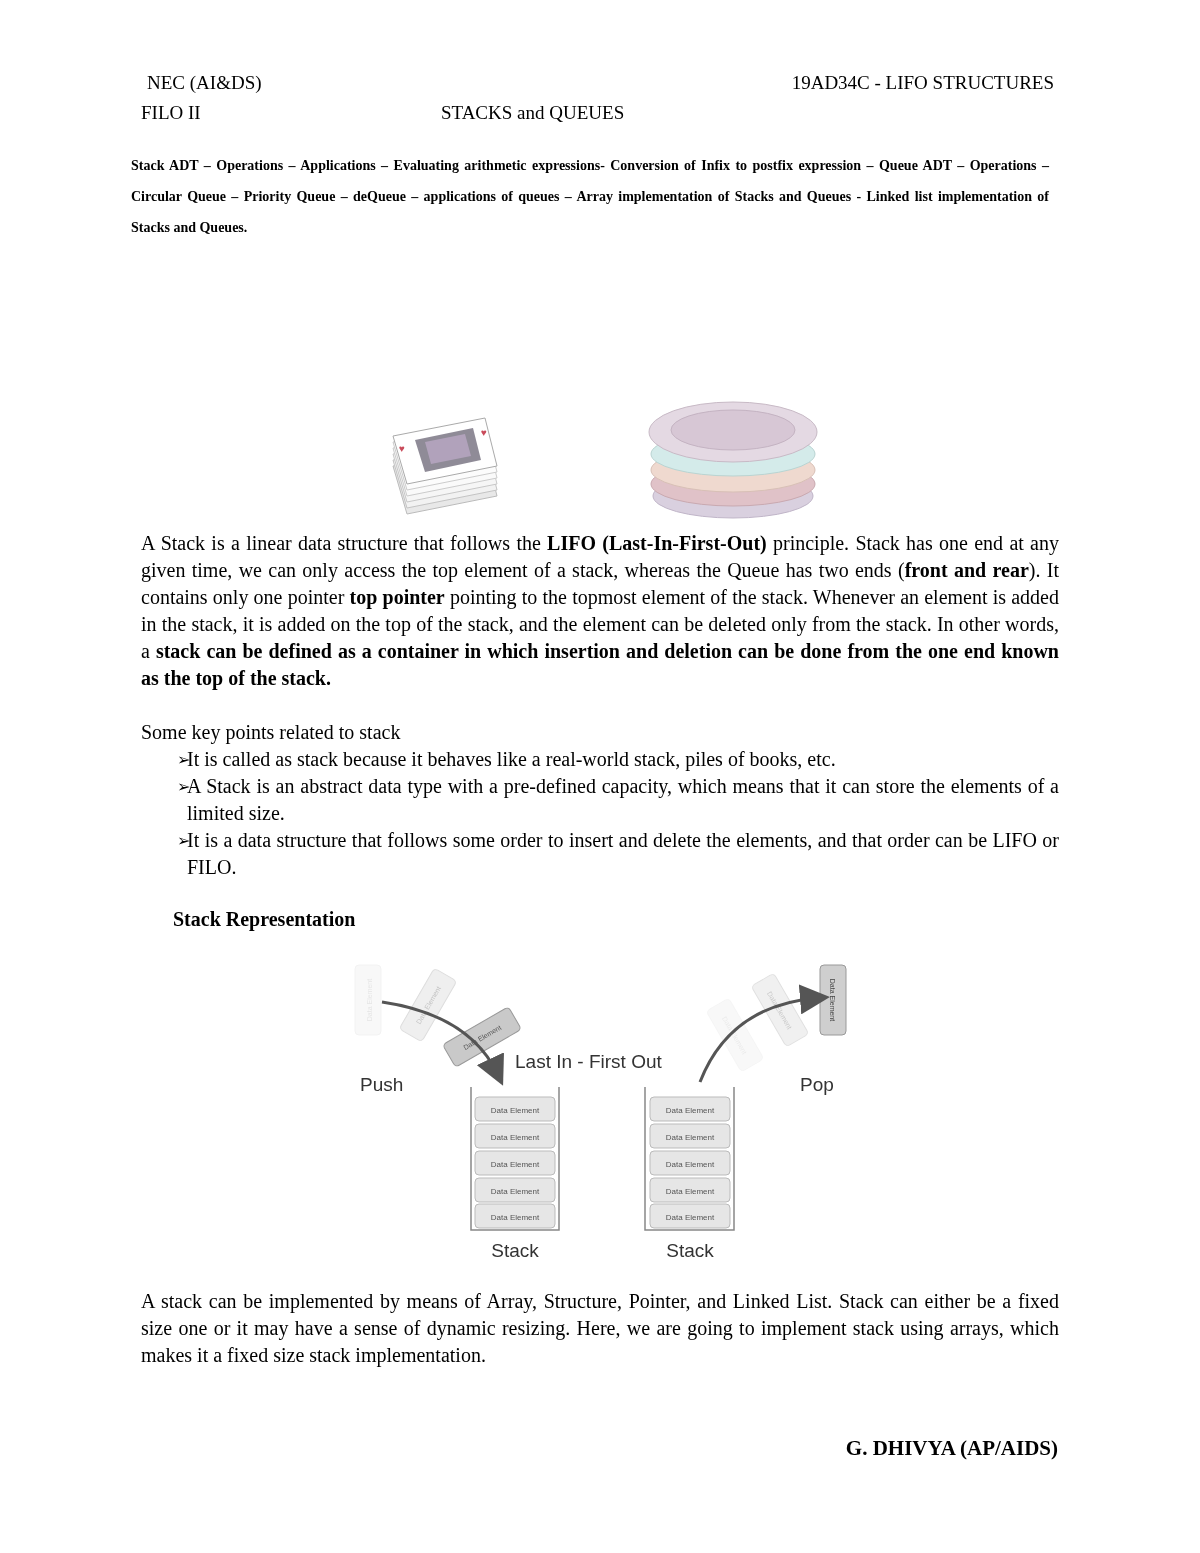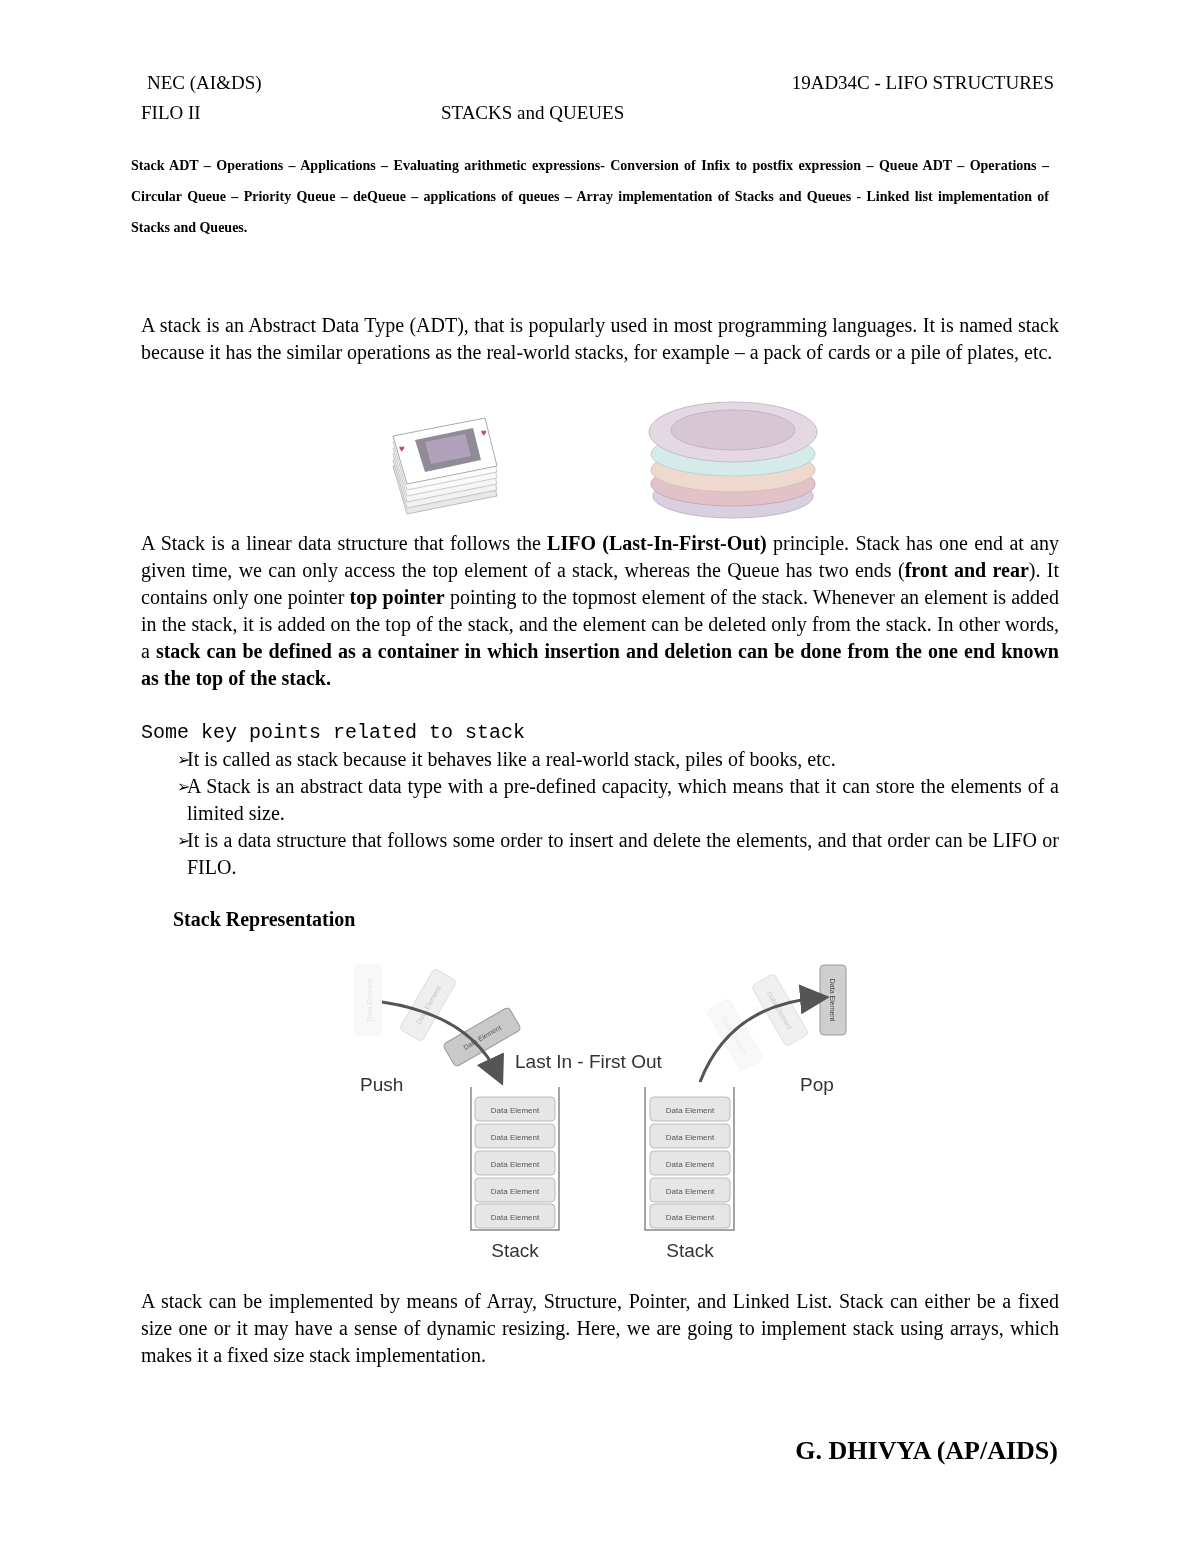--- a/index.html
+++ b/index.html
@@ -8,37 +8,36 @@
   .page { position:absolute; left:0; top:0; width:1200px; height:1553px; }
   .hdr { position:absolute; font-weight:normal; font-size:19px; }
   .topics { position:absolute; left:131px; top:150px; width:918px; font-weight:bold;
             font-size:14px; line-height:31px; text-align:justify; }
   .para { position:absolute; left:141px; width:918px; font-size:20px; line-height:27px; text-align:justify; }
   .para b { font-weight:bold; }
   .bullets { position:absolute; left:141px; width:918px; font-size:20px; line-height:27px; margin:0; padding:0; list-style:none; }
   .bullets li { position:relative; padding-left:46px; text-align:justify; }
   .bullets li .arrow { position:absolute; left:36px; top:0; font-size:16px; }
   .h2 { position:absolute; left:141px; top:908px; font-size:20px; font-weight:bold;margin-left:32px; }
-  .footer { position:absolute; right:142px; top:1436px; font-size:26px; font-weight:bold;margin-left:42px; }
+  .footer { position:absolute; right:142px; top:1436px; font-size:21px; font-weight:bold;margin-left:42px; }
   .img { position:absolute; }
   svg text { font-family:"Liberation Sans", "DejaVu Sans", sans-serif; }
 </style>
 </head>
 <body>
 
 <div class="page">
 
   <div class="hdr" style="left:147px; top:72px;">NEC (AI&amp;DS)</div>
   <div class="hdr" style="right:146px; top:72px;">19AD34C - LIFO STRUCTURES</div>
   <div class="hdr" style="left:141px; top:102px;">FILO II</div>
   <div class="hdr" style="left:441px; top:102px;text-align:right;">STACKS and QUEUES</div>
 
   <div class="topics">Stack ADT – Operations – Applications – Evaluating arithmetic expressions- Conversion of Infix to postfix expression – Queue ADT – Operations – Circular Queue – Priority Queue – deQueue – applications of queues – Array implementation of Stacks and Queues - Linked list implementation of Stacks and Queues.</div>
 
-  <div class="para" style="top:312px;">A stack is an Abstract Data Type (ADT), that is popularly used in most programming languages. It is named stack because it has the similar operations as the real-world stacks, for example – a pack of cards or a pile of plates, etc.</div>
 
   <svg class="img" style="left:385px; top:408px;" width="120" height="110">
     <g>
       <polygon points="8,58 100,40 112,88 22,106" fill="#e8e8e8" stroke="#bbb"></polygon>
       <polygon points="8,52 100,34 112,82 22,100" fill="#f2f2f2" stroke="#c4c4c4"></polygon>
       <polygon points="8,46 100,28 112,76 22,94" fill="#f6f6f6" stroke="#c8c8c8"></polygon>
       <polygon points="8,40 100,22 112,70 22,88" fill="#fafafa" stroke="#ccc"></polygon>
       <polygon points="8,34 100,16 112,64 22,82" fill="#fcfcfc" stroke="#ccc"></polygon>
       <polygon points="8,28 100,10 112,58 22,76" fill="#ffffff" stroke="#aaa"></polygon>
       <polygon points="30,32 88,20 96,52 40,64" fill="#6a6474" opacity="0.75"></polygon>
@@ -52,21 +51,21 @@
     <ellipse cx="90" cy="104" rx="80" ry="22" fill="#d9d0df" stroke="#c0b5c8"></ellipse>
     <ellipse cx="90" cy="92" rx="82" ry="22" fill="#e0c2c8" stroke="#c9a9b0"></ellipse>
     <ellipse cx="90" cy="78" rx="82" ry="22" fill="#efd9cf" stroke="#d8c0b6"></ellipse>
     <ellipse cx="90" cy="62" rx="82" ry="22" fill="#d4ebea" stroke="#b9d4d2"></ellipse>
     <ellipse cx="90" cy="40" rx="84" ry="30" fill="#e4d9e3" stroke="#c8bac6"></ellipse>
     <ellipse cx="90" cy="38" rx="62" ry="20" fill="#d7c7d5" stroke="#c4b3c2"></ellipse>
   </svg>
 
   <div class="para" style="top:530px;"><span>A Stack is a linear data structure that follows the </span><b>LIFO (Last-In-First-Out)</b><span> principle. Stack has one end at any given time, we can only access the top element of a stack, whereas the Queue has two ends (</span><b>front and rear</b><span>). It contains only one pointer </span><b>top pointer</b><span> pointing to the topmost element of the stack. Whenever an element is added in the stack, it is added on the top of the stack, and the element can be deleted only from the stack. In other words, a </span><b>stack can be defined as a container in which insertion and deletion can be done from the one end known as the top of the stack.</b></div>
 
-  <div class="para" style="top:719px;font-family:Liberation Mono, monospace;">Some key points related to stack</div>
+  <div class="para" style="top:719px;">Some key points related to stack</div>
 
   <ul class="bullets" style="top:746px;">
     <li><span class="arrow">➢</span><span>It is called as stack because it behaves like a real-world stack, piles of books, etc.</span></li>
     <li><span class="arrow">➢</span><span>A Stack is an abstract data type with a pre-defined capacity, which means that it can store the elements of a limited size.</span></li>
     <li><span class="arrow">➢</span><span>It is a data structure that follows some order to insert and delete the elements, and that order can be LIFO or FILO.</span></li>
   </ul>
 
   <div class="h2">Stack Representation</div>
 
   <svg class="img" style="left:340px; top:960px;" width="520" height="305" viewBox="0 0 520 305">

